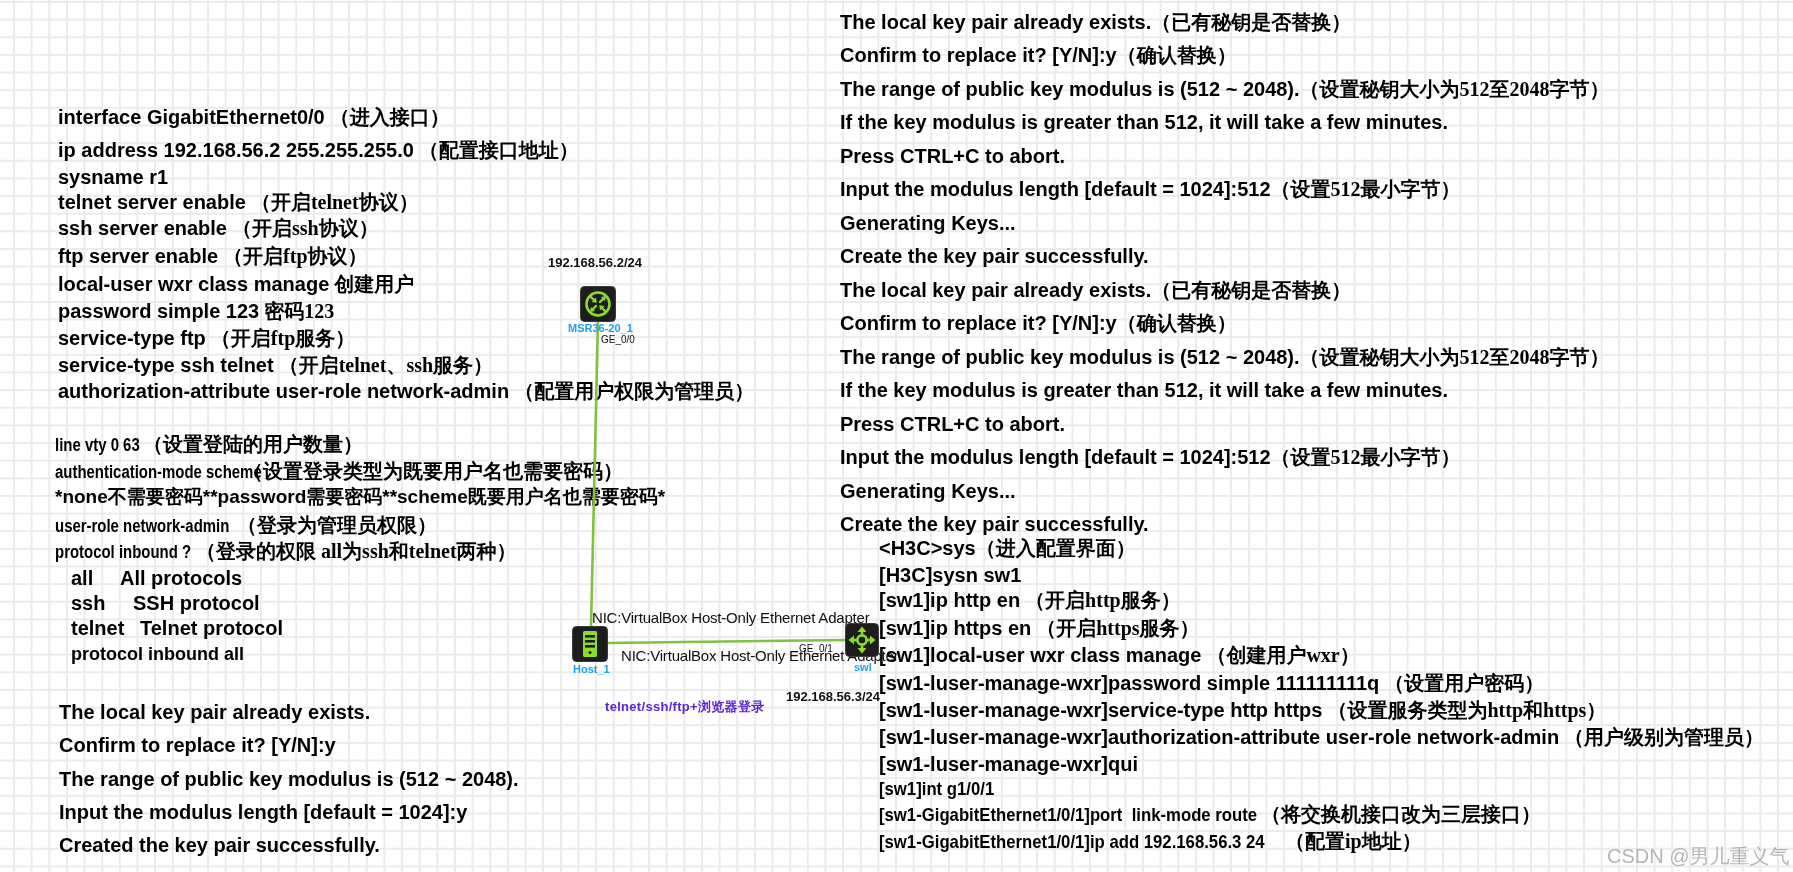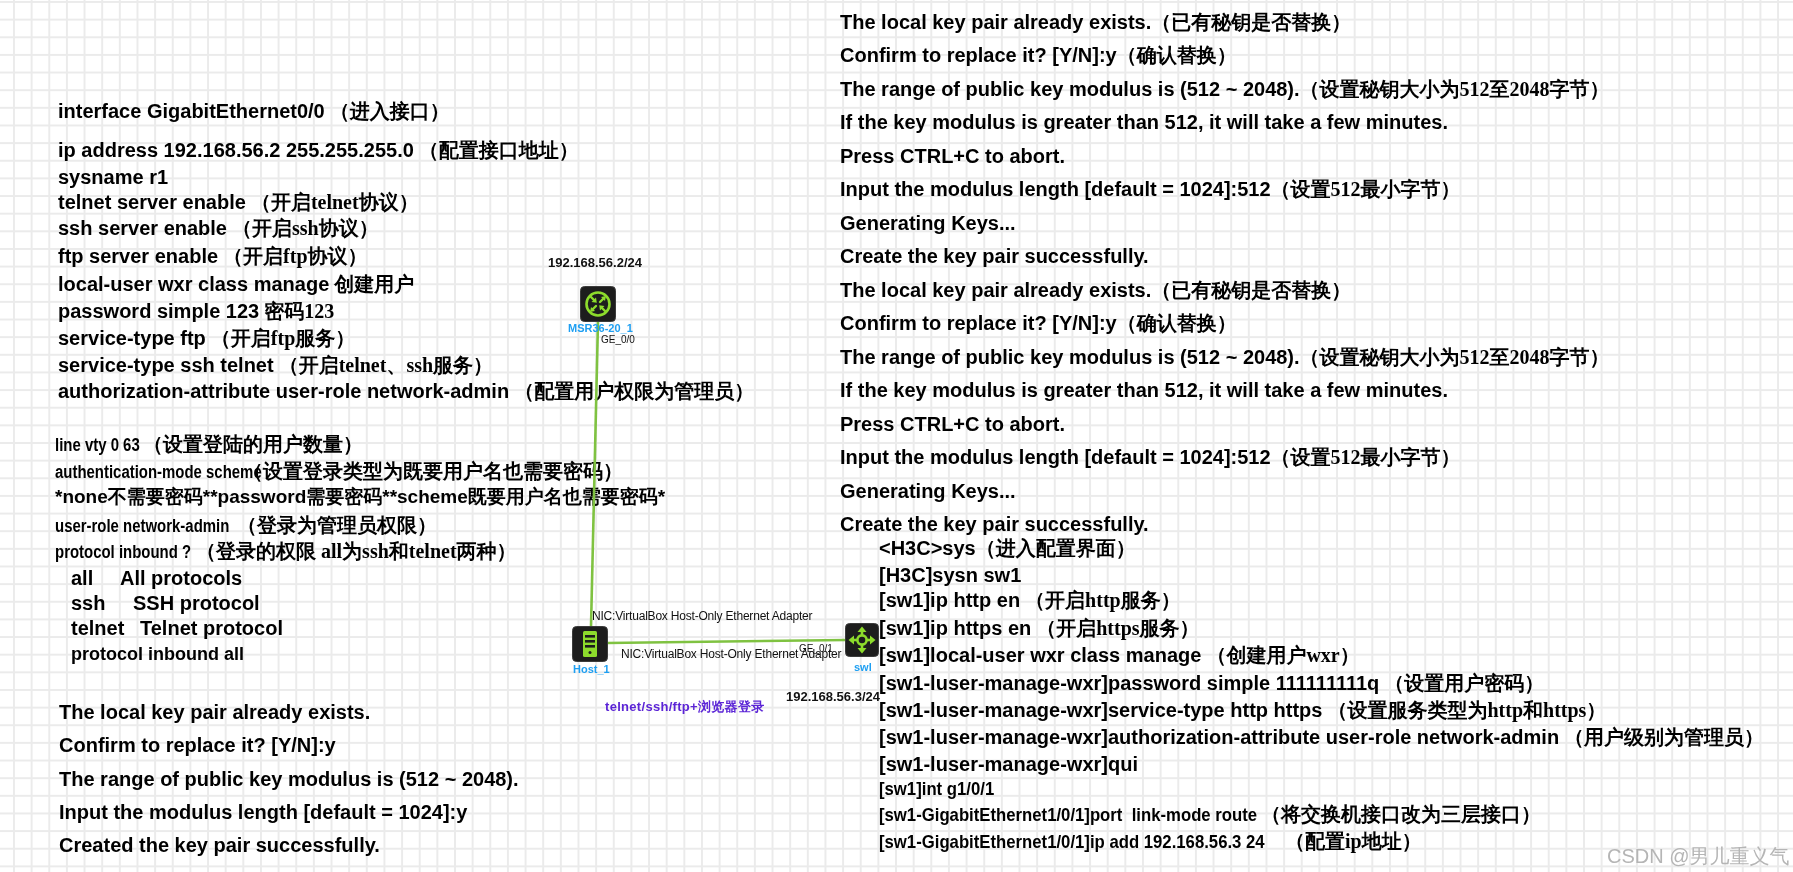--- a/index.html
+++ b/index.html
@@ -23,30 +23,30 @@
     .narrow { display: inline-block; font-size: 18px; transform: scaleX(0.83); transform-origin: 0 50%; }
     .narrow19 { display: inline-block; font-size: 19px; transform: scaleX(0.88); transform-origin: 0 50%; }
     .abs { position: absolute; top: 0; }
 
     .links { position: absolute; left: 0; top: 0; width: 1793px; height: 872px; pointer-events: none; }
     .node { position: absolute; }
     .dlabel { position: absolute; white-space: nowrap; line-height: 1; font-family: "Liberation Sans", sans-serif; }
     .ip-label { font-size: 13px; font-weight: bold; color: #111; }
     .dev-name { font-size: 11px; font-weight: bold; color: #1e9ff2; }
     .port-label { font-size: 10px; color: #111; }
-    .nic-label { font-size: 12px; color: #111; letter-spacing: -0.2px; }
+    .nic-label { font-size: 15px; color: #111; letter-spacing: -0.2px; }
     .caption { font-size: 13px; font-weight: bold; color: #5b24d6; letter-spacing: 0.3px; }
     .watermark { position: absolute; white-space: nowrap; font-family: "Liberation Sans", sans-serif; font-size: 20px; color: #b5b5b5; }
   </style>
 </head>
 <body>
 
 <div id="canvas">
 
-  <div class="line" style="left:58px;top:99px"><span>interface GigabitEthernet0/0</span><span class="note"> （进入接口）</span></div>
+  <div class="line" style="left:58px;top:105px"><span>interface GigabitEthernet0/0</span><span class="note"> （进入接口）</span></div>
   <div class="line" style="left:58px;top:138px"><span>ip address 192.168.56.2 255.255.255.0</span><span class="note"> （配置接口地址）</span></div>
   <div class="line" style="left:58px;top:165px"><span>sysname r1</span><span class="note"></span></div>
   <div class="line" style="left:58px;top:190px"><span>telnet server enable</span><span class="note"> （开启telnet协议）</span></div>
   <div class="line" style="left:58px;top:216px"><span>ssh server enable</span><span class="note"> （开启ssh协议）</span></div>
   <div class="line" style="left:58px;top:244px"><span>ftp server enable</span><span class="note"> （开启ftp协议）</span></div>
   <div class="line" style="left:58px;top:272px"><span>local-user wxr class manage</span><span class="note"> 创建用户</span></div>
   <div class="line" style="left:58px;top:299px"><span>password simple 123</span><span class="note"> 密码123</span></div>
   <div class="line" style="left:58px;top:326px"><span>service-type ftp</span><span class="note"> （开启ftp服务）</span></div>
   <div class="line" style="left:58px;top:353px"><span>service-type ssh telnet</span><span class="note"> （开启telnet、ssh服务）</span></div>
   <div class="line" style="left:58px;top:379px"><span>authorization-attribute user-role network-admin</span><span class="note"> （配置用户权限为管理员）</span></div>

